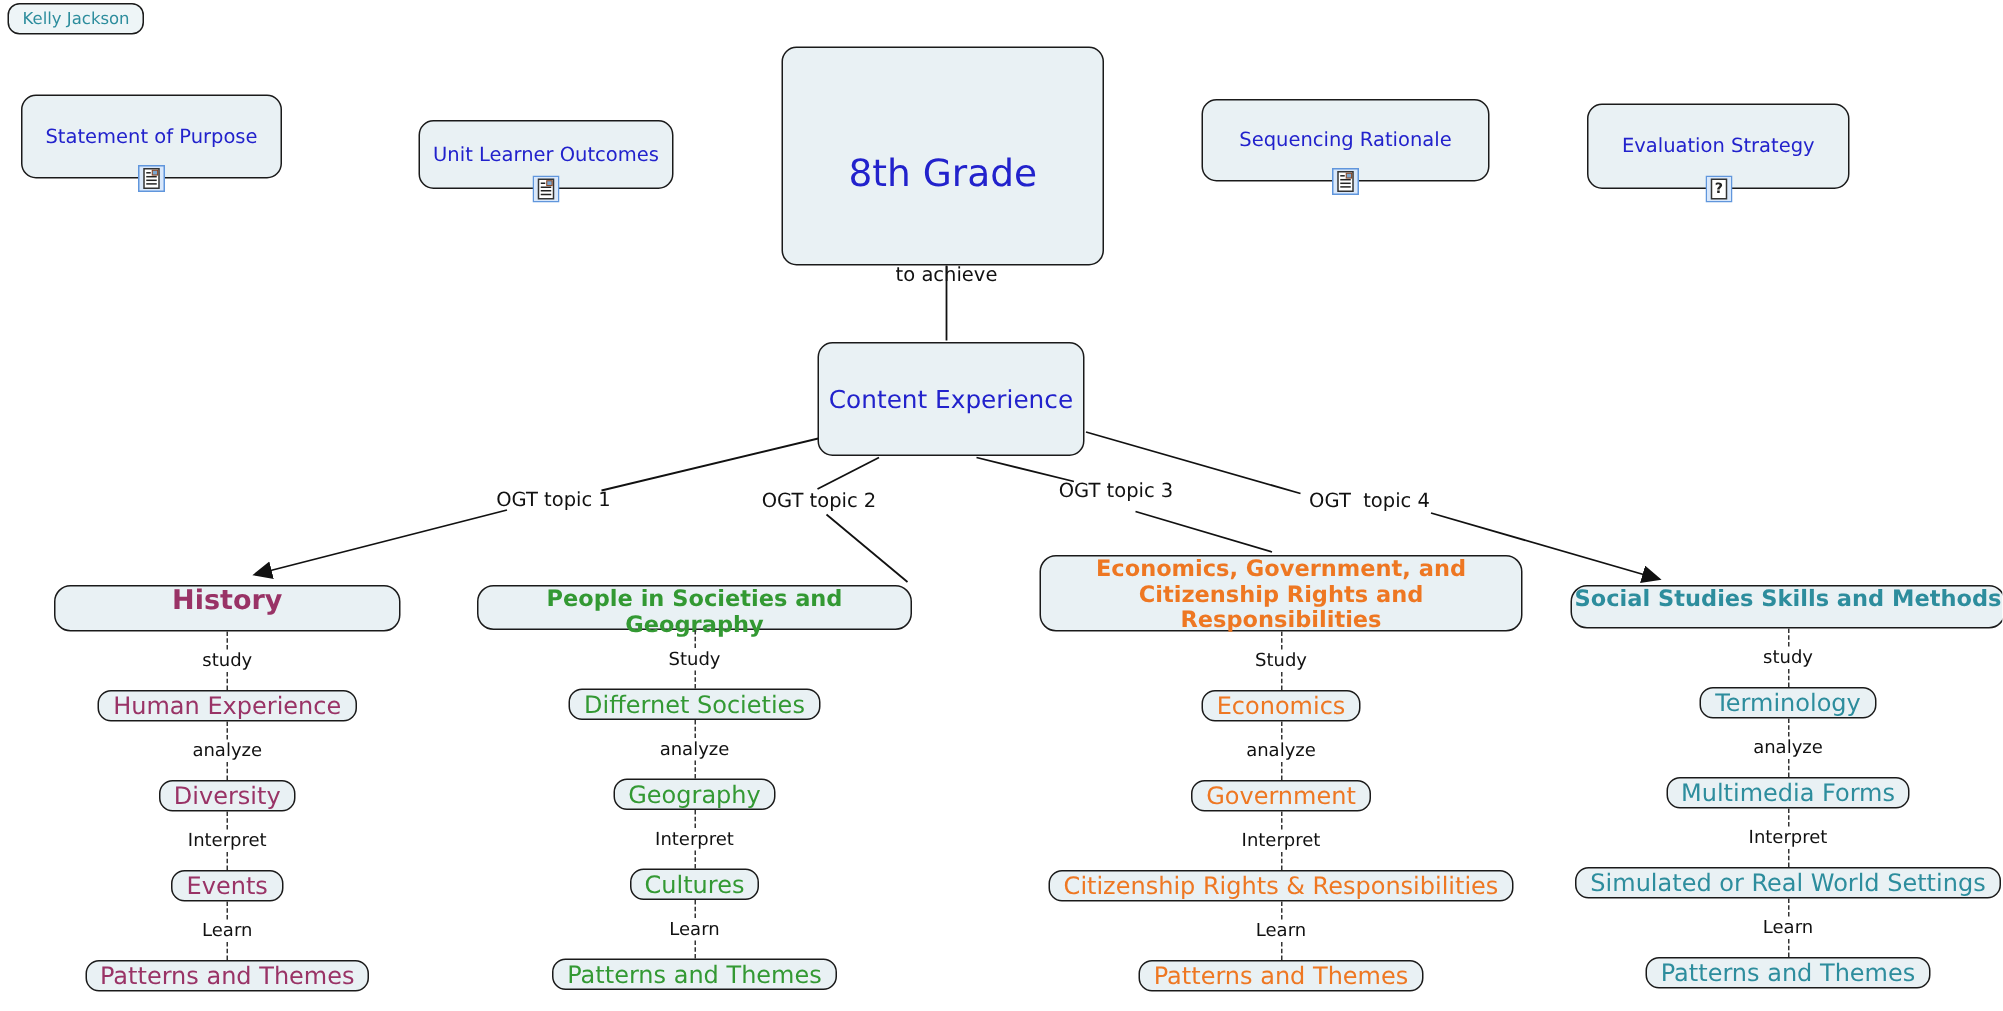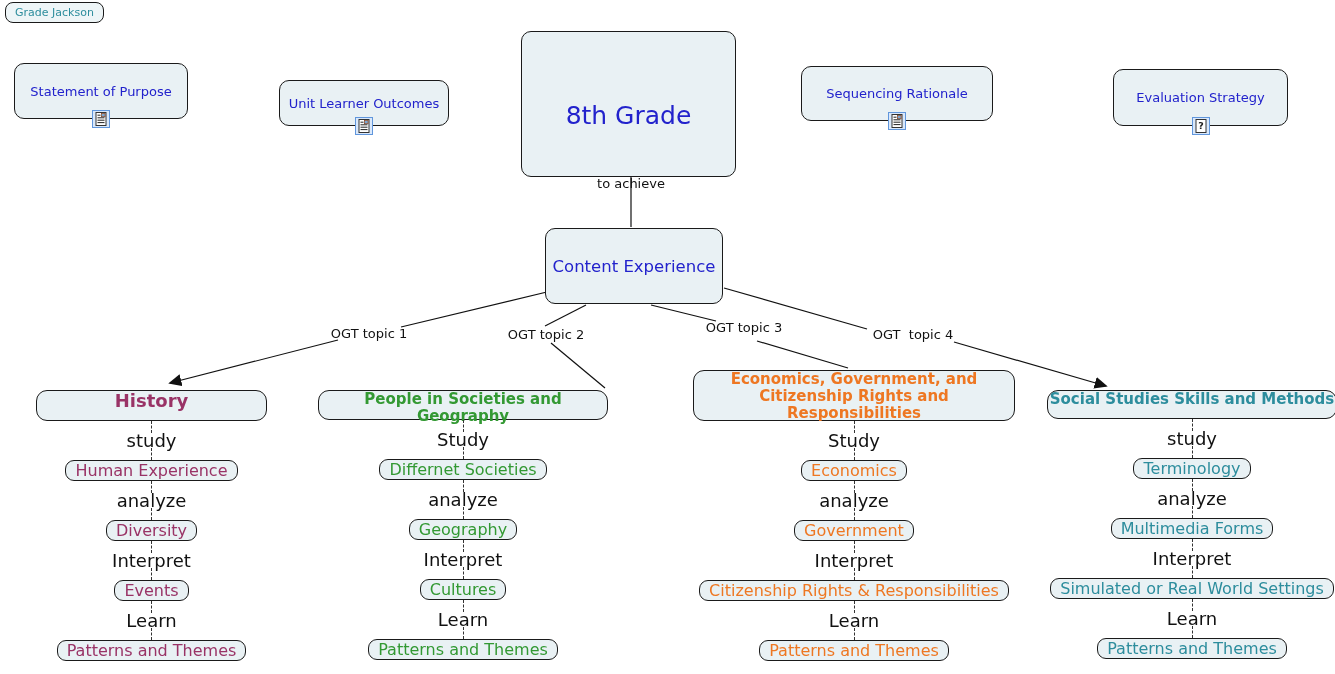--- a/index.html
+++ b/index.html
@@ -30,21 +30,21 @@
     white-space:pre;
   }
   
   .branch{position:absolute;z-index:2;display:flex;flex-direction:column;align-items:center;}
   .category-box{
     width:100%;box-sizing:border-box;background:#e9f1f4;border:1.4px solid #1a1a1a;
     border-radius:11px;display:flex;align-items:flex-start;justify-content:center;text-align:center;font-weight:bold;
   }
   .category-title{line-height:1.12;}
   .vdash{height:12px;width:0;border-left:1.4px dashed #333;}
-  .link-word{font-size:18px;line-height:15px;color:#111;}
+  .link-word{font-size:12px;line-height:15px;color:#111;}
   .sub-node{
     box-sizing:border-box;background:#e9f1f4;border:1.2px solid #1a1a1a;border-radius:9px;
     padding:3px 9px;font-size:16px;line-height:13px;white-space:nowrap;
   }
   .branch-history .category-title,.branch-history .sub-node{color:#993366;}
   .branch-people .category-title,.branch-people .sub-node{color:#339933;}
   .branch-econ .category-title,.branch-econ .sub-node{color:#ee7722;}
   .branch-skills .category-title,.branch-skills .sub-node{color:#2d8d9d;}
 </style>
 </head>
@@ -68,21 +68,21 @@
     <line x1="551" y1="343" x2="605" y2="388" stroke="#111" stroke-width="1.2"></line>
 
     <line x1="651" y1="305" x2="716" y2="321" stroke="#111" stroke-width="1.2"></line>
     <line x1="757" y1="341" x2="848" y2="368" stroke="#111" stroke-width="1.2"></line>
 
     <line x1="724" y1="288" x2="867" y2="329" stroke="#111" stroke-width="1.2"></line>
     <line x1="954" y1="342" x2="1106" y2="386" stroke="#111" stroke-width="1.2" marker-end="url(#arrow)"></line>
   </svg>
 
   <div class="author-box">
-    <span>Grade Jackson</span>
+    <span>Kelly Jackson</span>
   </div>
 
   <div class="cnode" style="left:14px;top:63px;width:174px;height:56px">
     <span class="blue t13">Statement of Purpose</span>
     <span class="res-icon">
       <svg width="18" height="18" viewBox="0 0 18 18">
         <rect x="0.5" y="0.5" width="17" height="17" fill="#d9e8fb" stroke="#6096dc"></rect>
         <rect x="4" y="2.5" width="10" height="13" fill="#ffffff" stroke="#333"></rect>
         <rect x="9.5" y="3.5" width="3.6" height="3.2" fill="#7ba7d0" stroke="#884422" stroke-width="0.7"></rect>
         <line x1="5.5" y1="5.2" x2="8.5" y2="5.2" stroke="#222"></line>
@@ -122,21 +122,21 @@
         <rect x="4" y="2.5" width="10" height="13" fill="#ffffff" stroke="#333"></rect>
         <rect x="9.5" y="3.5" width="3.6" height="3.2" fill="#7ba7d0" stroke="#884422" stroke-width="0.7"></rect>
         <line x1="5.5" y1="5.2" x2="8.5" y2="5.2" stroke="#222"></line>
         <line x1="5.5" y1="7.8" x2="12.5" y2="7.8" stroke="#222"></line>
         <line x1="5.5" y1="10.2" x2="12.5" y2="10.2" stroke="#222"></line>
         <line x1="5.5" y1="12.6" x2="12.5" y2="12.6" stroke="#222"></line>
       </svg>
     </span>
   </div>
 
-  <div class="cnode" style="left:1113px;top:69px;width:175px;height:57px">
+  <div class="cnode" style="left:1058px;top:69px;width:175px;height:57px">
     <span class="blue t13">Evaluation Strategy</span>
     <span class="res-icon">
       <svg width="18" height="18" viewBox="0 0 18 18">
         <rect x="0.5" y="0.5" width="17" height="17" fill="#d9e8fb" stroke="#6096dc"></rect>
         <rect x="4" y="2.5" width="10" height="13" fill="#ffffff" stroke="#333"></rect>
         <text x="9" y="11.5" font-size="9.5" font-family="DejaVu Sans, sans-serif" font-weight="bold" text-anchor="middle" fill="#222">?</text>
       </svg>
     </span>
   </div>
 

